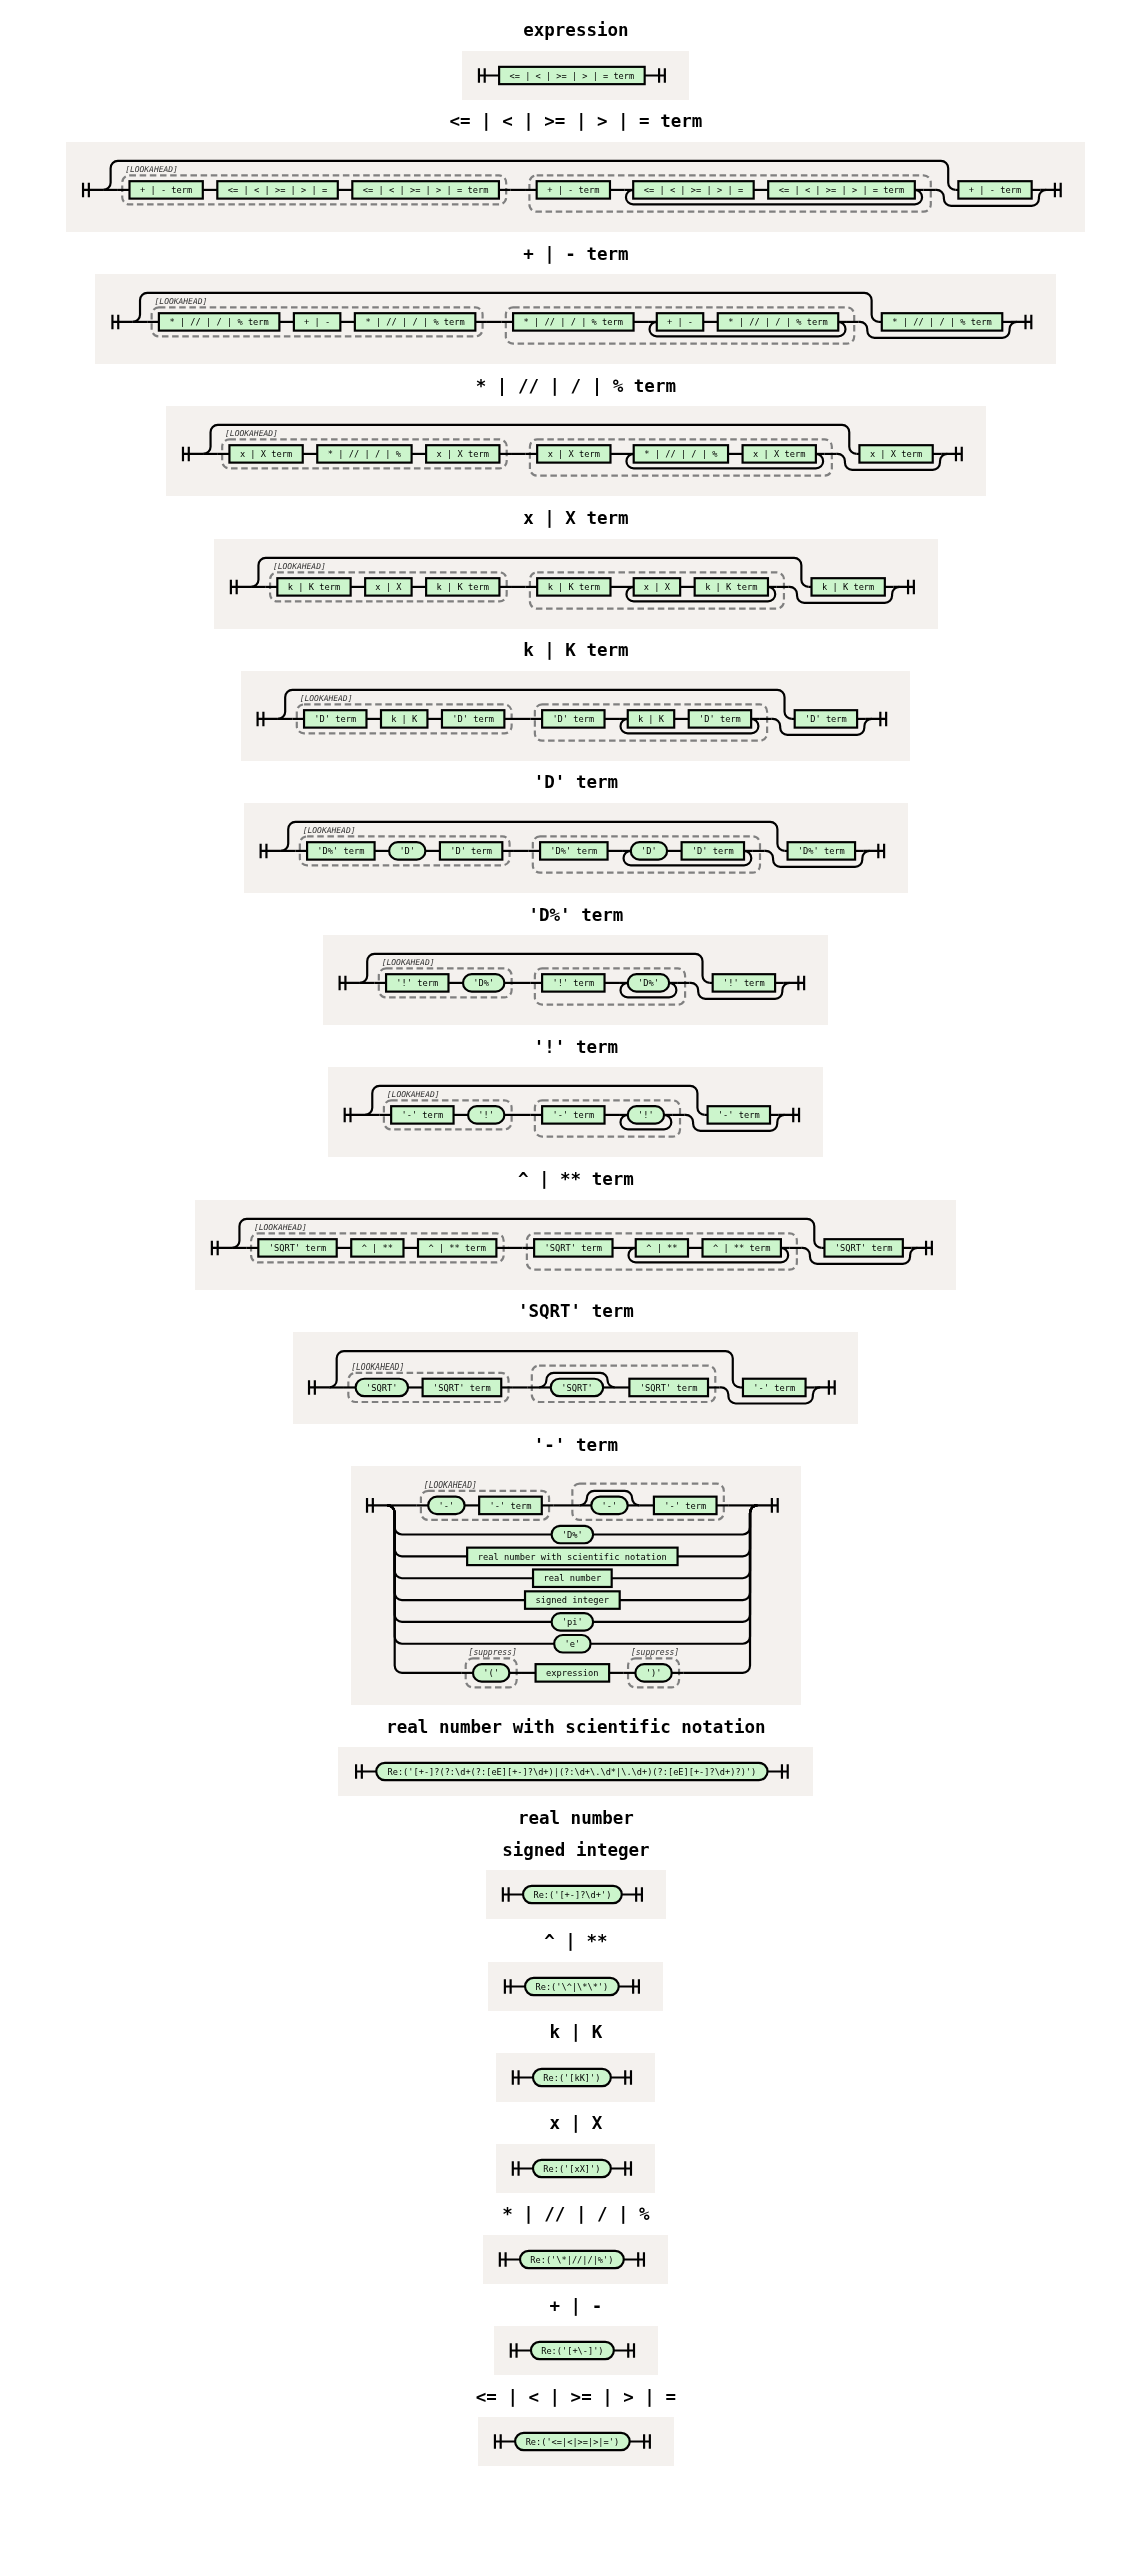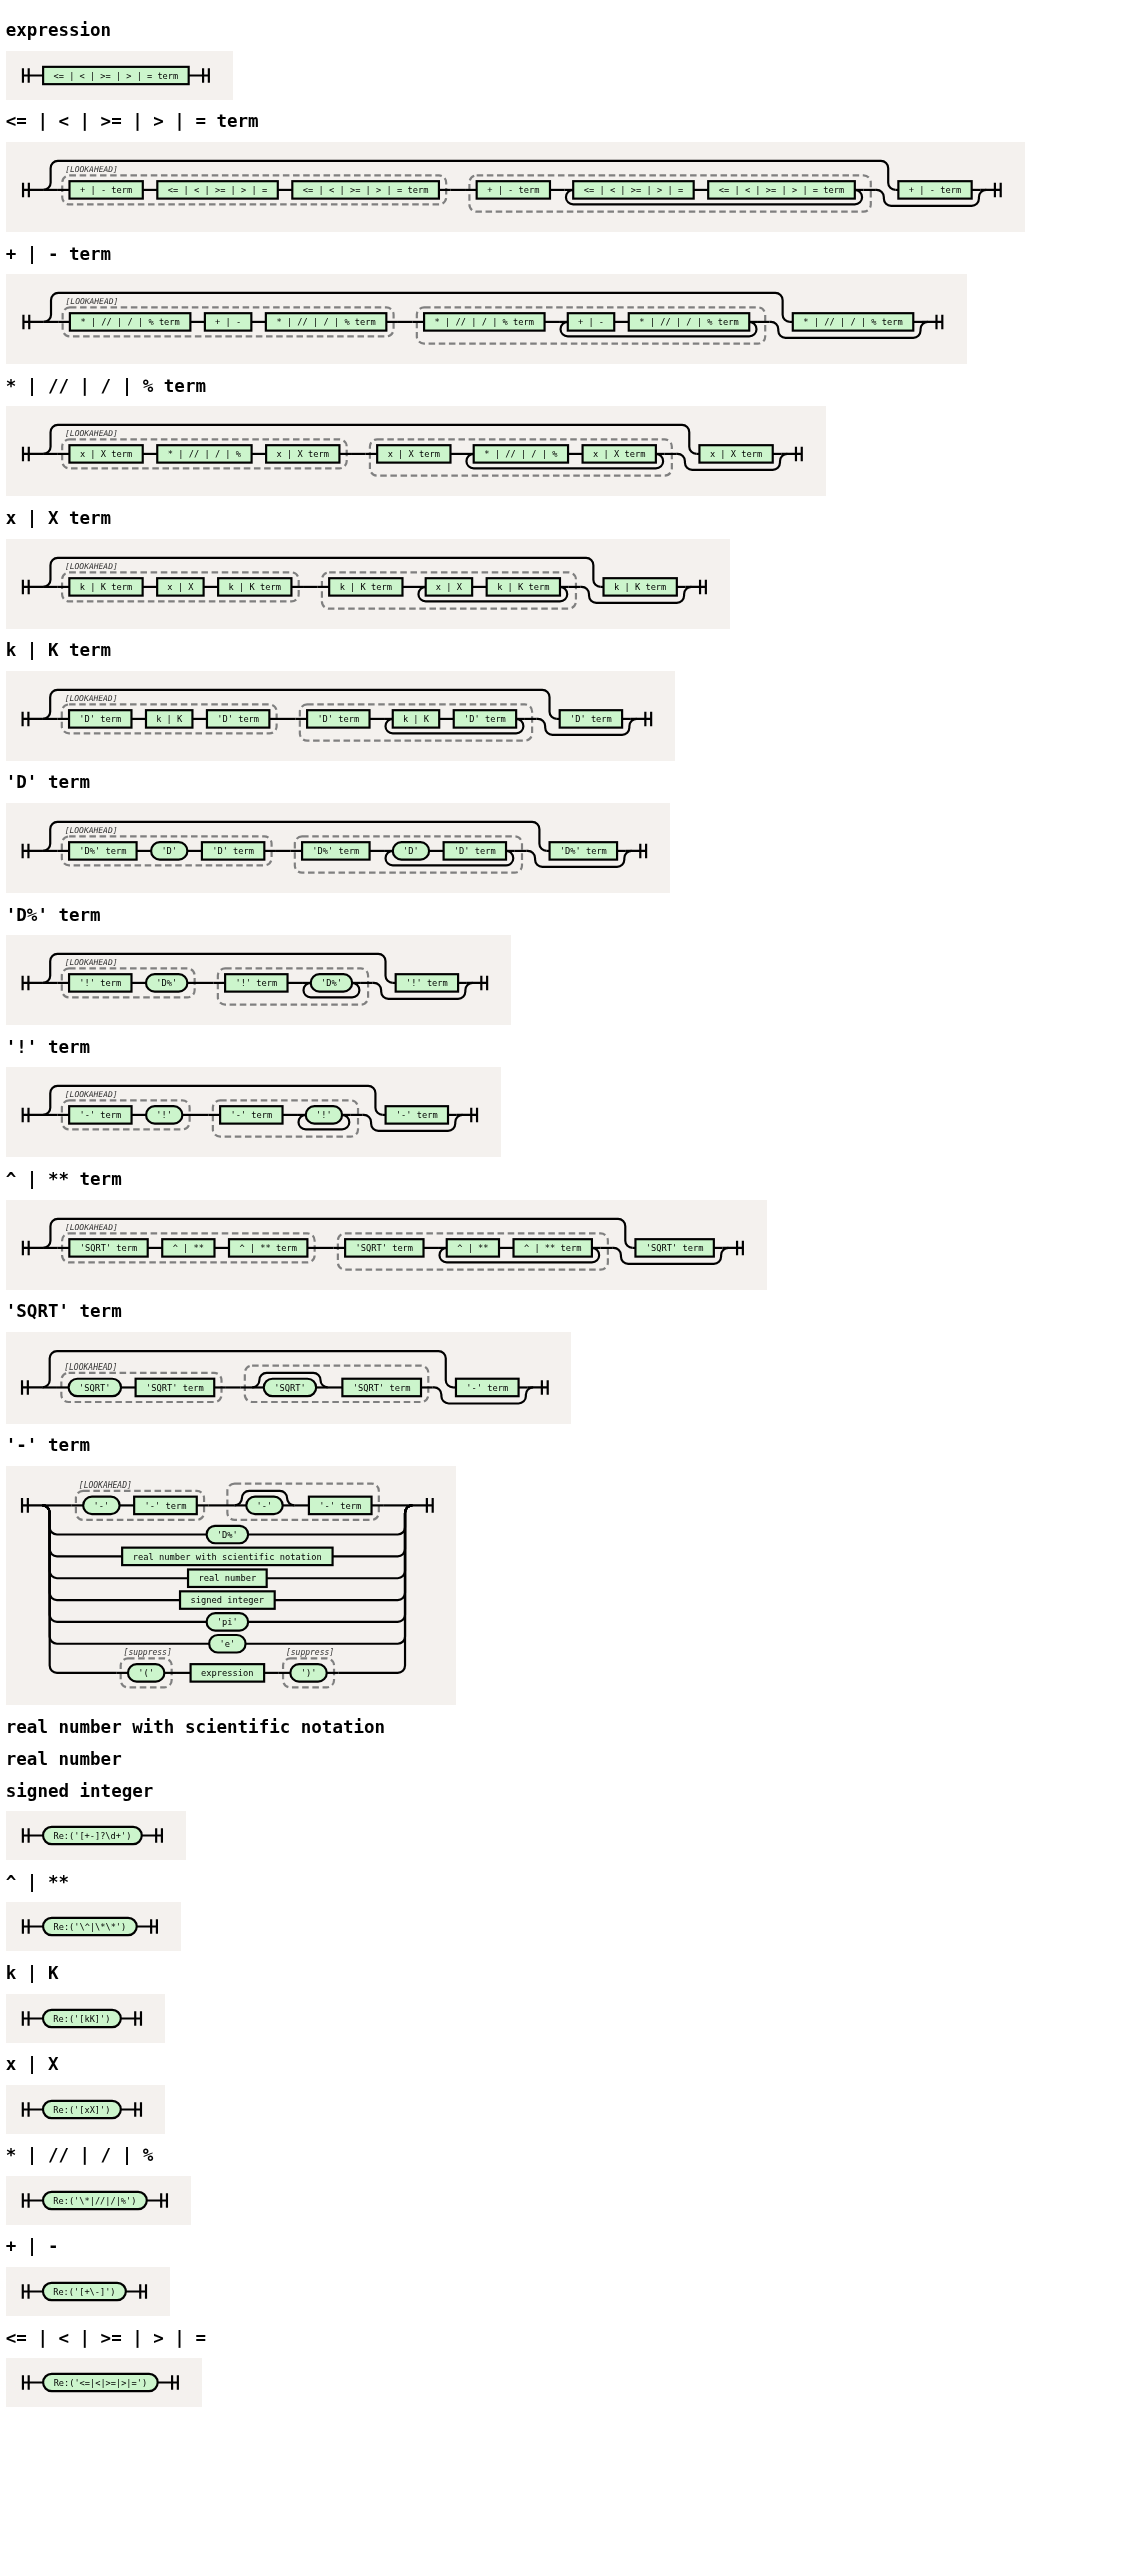--- a/index.html
+++ b/index.html
@@ -1,18 +1,18 @@
 <!DOCTYPE html>
 <html style="font-size:11.6px"><head>
 <meta charset="utf-8">
 <style>
   html, body { margin: 0; padding: 0; background: #ffffff; }
   body { width: 1146px; min-height: 2576px; font-family: "DejaVu Sans Mono", "Liberation Mono", monospace; color: #000; }
   #doc { padding: 8.7px 0 0 5.8px; }
-  .rule { margin: 0; }
+  .rule { margin: 0; text-align: center; }
   .rule-title { font-family: "DejaVu Sans Mono", "Liberation Mono", monospace; font-weight: bold; font-size: 17.5px; line-height: 20.4px; margin: 11.6px 0 10.2px 0; padding-left: 0; white-space: pre; }
   .panel { background: #f4f1ee; display: inline-block; vertical-align: top; }
   .panel svg { display: block; }
   svg text { font-family: "DejaVu Sans Mono", "Liberation Mono", monospace; }
 </style>
 </head>
 <body>
 
 <div id="doc">
     <section class="rule"><h3 class="rule-title">expression</h3><div class="panel"><svg width="227" height="49" viewBox="0 0 312 68" xmlns="http://www.w3.org/2000/svg">
@@ -737,21 +737,34 @@
                 <path d="M440.5 284H456.5" stroke="#000000" stroke-width="3" fill="none"></path>
               </g>
               <path d="M50 54 a10 10 0 0 1 10 10 V274 a10 10 0 0 0 10 10 H151.5" stroke="#000000" stroke-width="3" fill="none"></path>
               <path d="M456.5 284 H538 a10 10 0 0 0 10 -10 V64 a10 10 0 0 1 10 -10" stroke="#000000" stroke-width="3" fill="none"></path>
             </g>
             <g>
               <path d="M558 54H586M578 44V64M586 44V64" stroke="#000000" stroke-width="3" fill="none"></path>
             </g>
           </g>
         </svg></div></section>
-    <section class="rule"><h3 class="rule-title">real number with scientific notation</h3></section>
+    <section class="rule"><h3 class="rule-title">real number with scientific notation</h3><div class="panel"><svg width="475" height="49" viewBox="0 0 653 68" xmlns="http://www.w3.org/2000/svg">
+          <g>
+            <g>
+              <path d="M22 24V44M30 24V44M22 34H50" stroke="#000000" stroke-width="3" fill="none"></path>
+            </g>
+            <g>
+              <rect x="50" y="22" width="543" height="24" rx="12" ry="12" fill="#ccf5cc" stroke="#000000" stroke-width="3"></rect>
+              <text x="321.5" y="38.5" text-anchor="middle" font-size="12" fill="#000">Re:('[+-]?(?:\d+(?:[eE][+-]?\d+)|(?:\d+\.\d*|\.\d+)(?:[eE][+-]?\d+)?)')</text>
+            </g>
+            <g>
+              <path d="M593 34H621M613 24V44M621 24V44" stroke="#000000" stroke-width="3" fill="none"></path>
+            </g>
+          </g>
+        </svg></div></section>
     <section class="rule"><h3 class="rule-title">real number</h3></section>
     <section class="rule"><h3 class="rule-title">signed integer</h3><div class="panel"><svg width="180" height="49" viewBox="0 0 247 68" xmlns="http://www.w3.org/2000/svg">
           <g>
             <g>
               <path d="M22 24V44M30 24V44M22 34H50" stroke="#000000" stroke-width="3" fill="none"></path>
             </g>
             <g>
               <rect x="50" y="22" width="137" height="24" rx="12" ry="12" fill="#ccf5cc" stroke="#000000" stroke-width="3"></rect>
               <text x="118.5" y="38.5" text-anchor="middle" font-size="12" fill="#000">Re:('[+-]?\d+')</text>
             </g>

